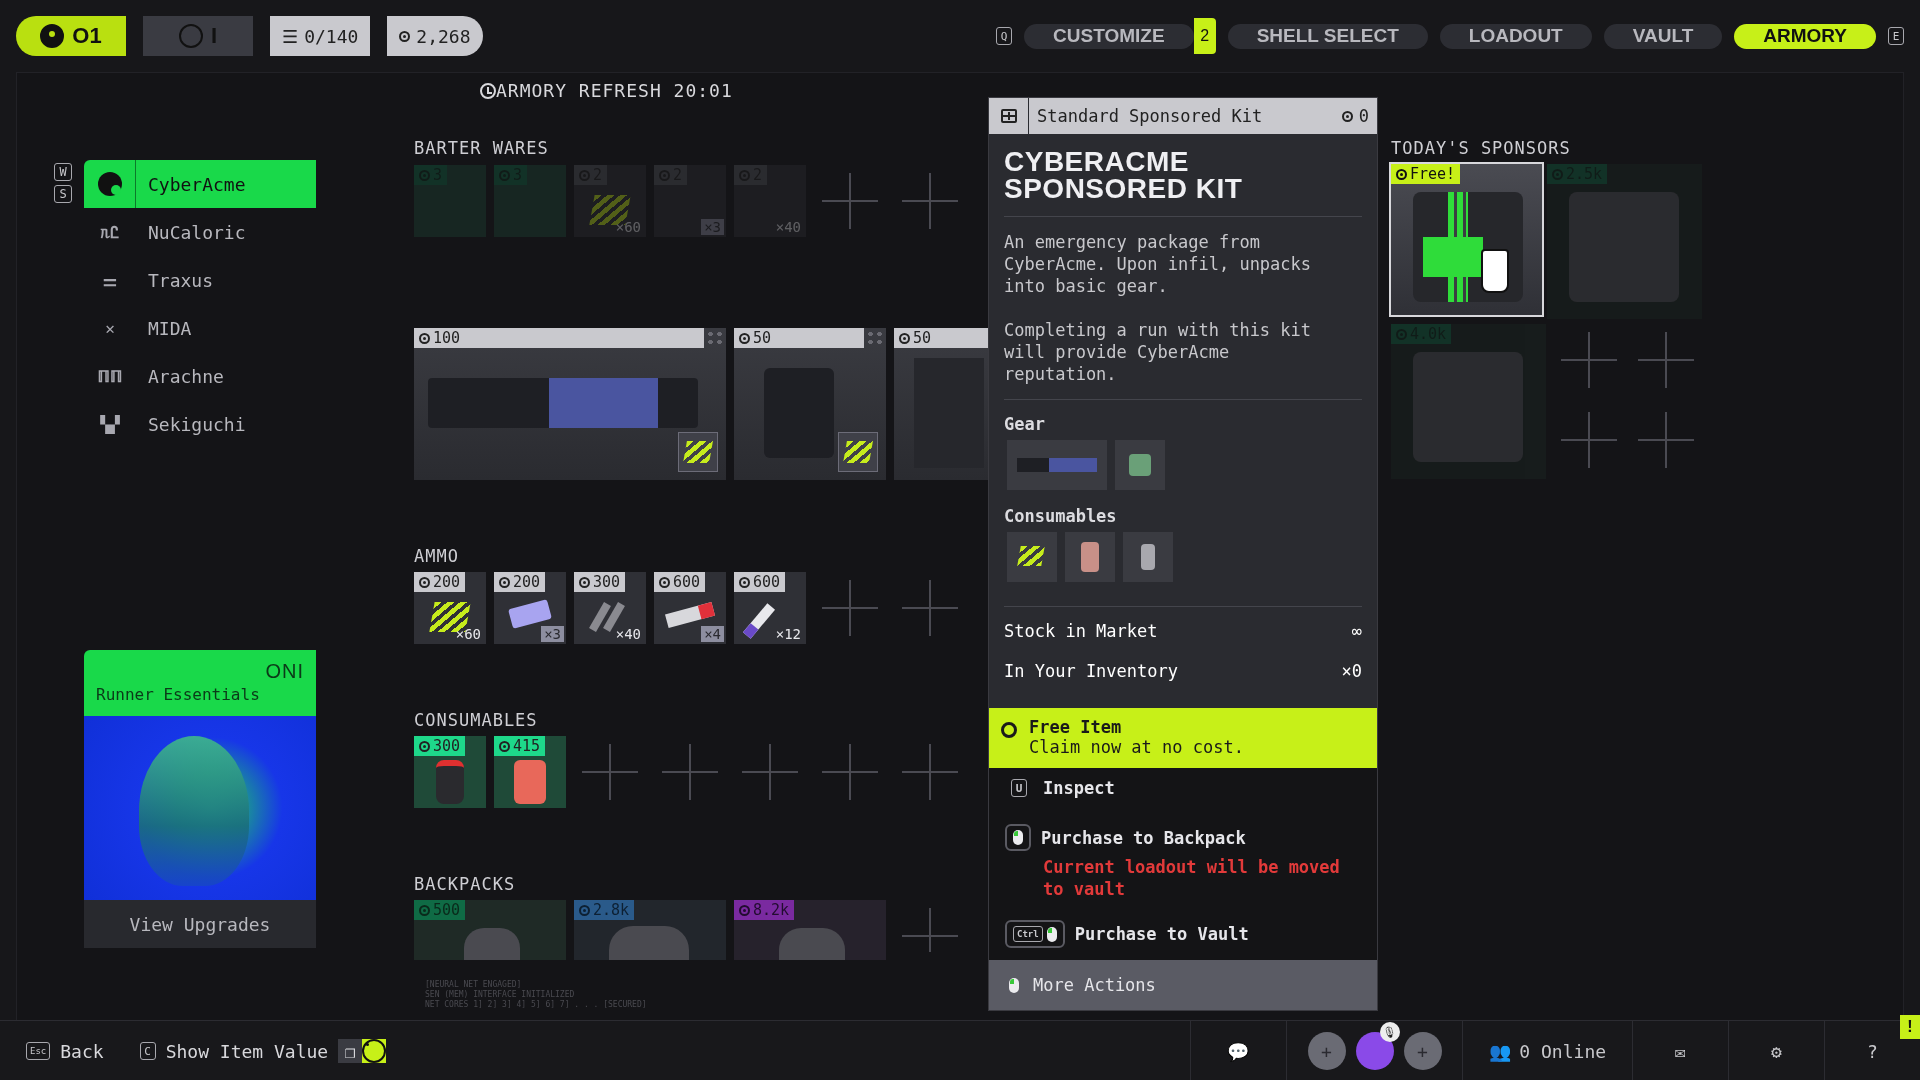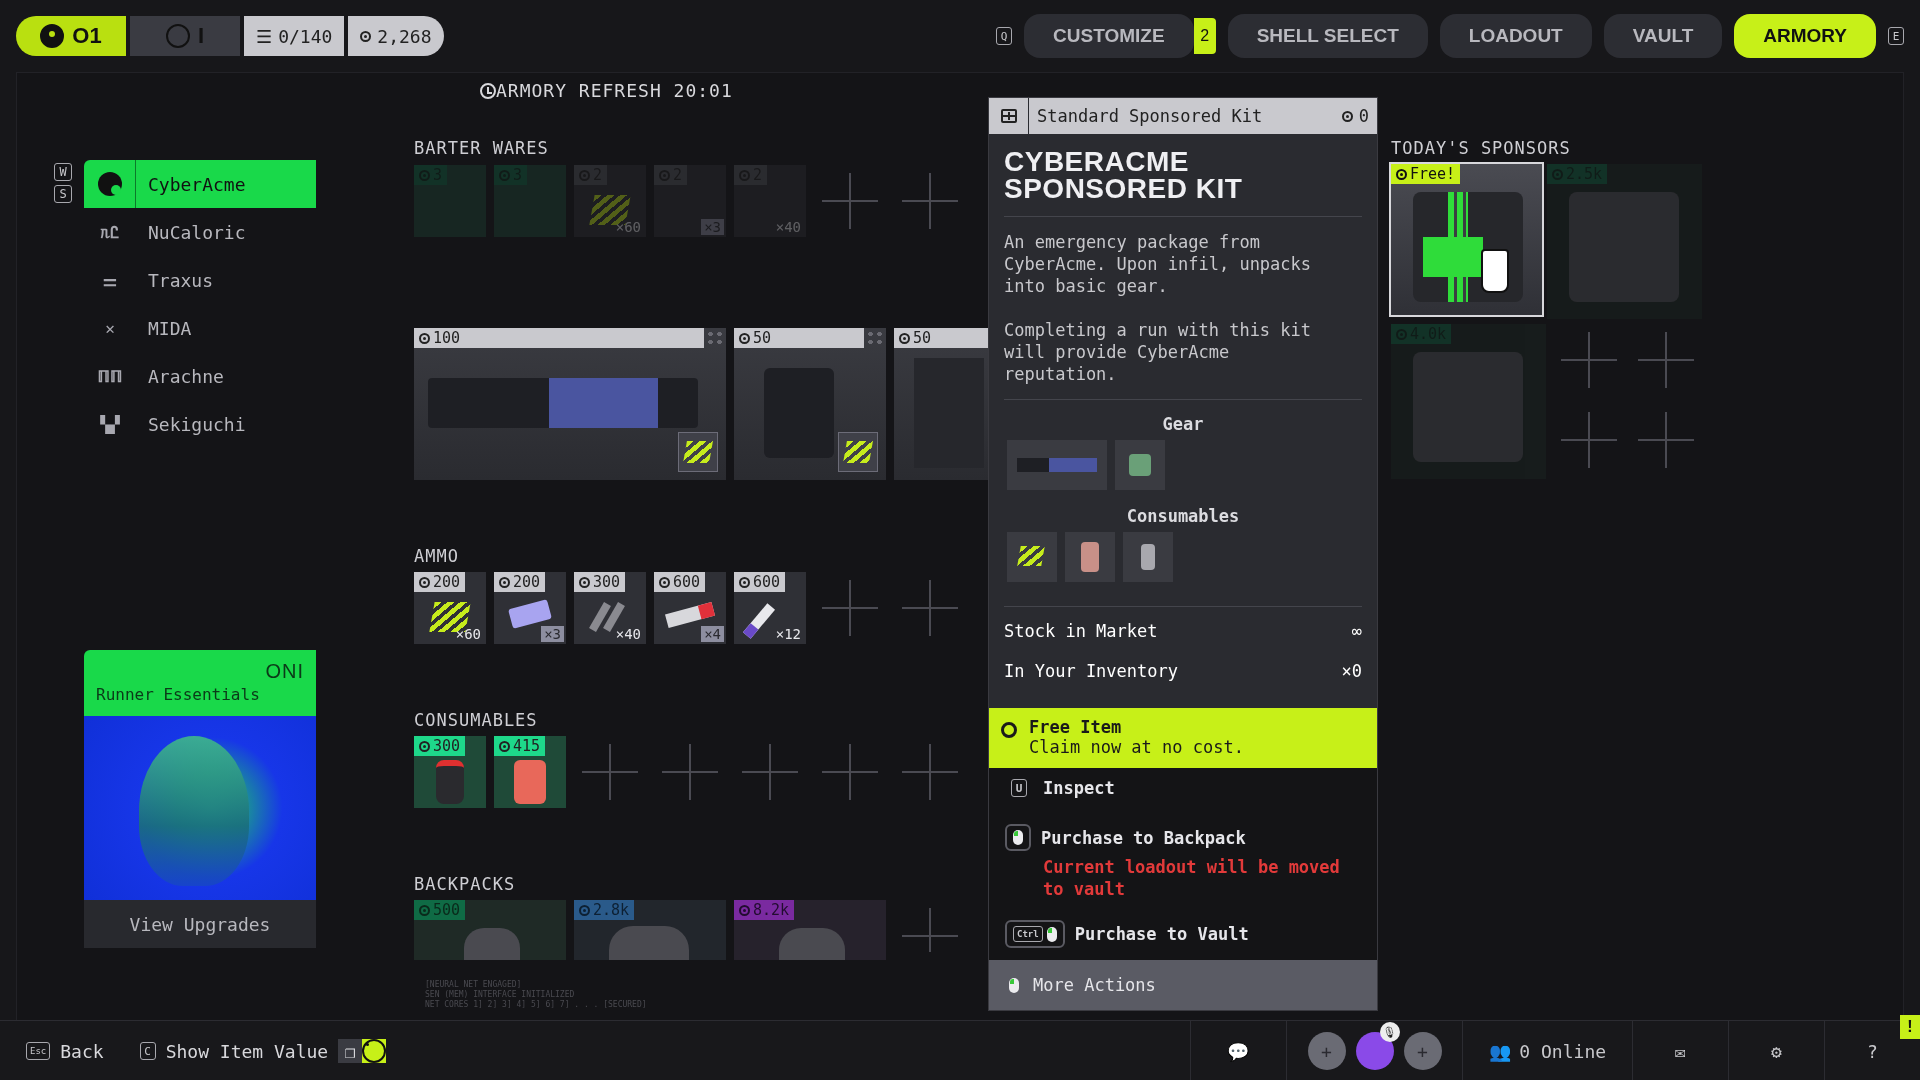--- a/index.html
+++ b/index.html
@@ -6,33 +6,33 @@
   html, body { width: 1920px; height: 1080px; overflow: hidden; }
   body {
     background: #17171a;
     font-family: "DejaVu Sans Mono", "Liberation Mono", monospace;
     color: #d6d6da;
     position: relative;
   }
   .abs { position: absolute; }
 
   
-  .topbar-left { left: 16px; top: 16px; height: 40px; display: flex; gap: 4px; }
+  .topbar-left { left: 16px; top: 16px; height: 40px; display: flex; gap: 17px; }
   .pill { height: 40px; display: flex; align-items: center; justify-content: center; font-weight: bold; font-size: 18px; }
   .pill-o1 { width: 110px; background: #b9e010; color: #111; border-radius: 20px 0 0 20px; gap: 8px; font-family: "Liberation Sans", sans-serif; font-size: 22px; }
   .pill-i { width: 110px; background: #3a3b42; color: #111; gap: 8px; font-family: "Liberation Sans", sans-serif; font-size: 22px; }
   .pill-stat { background: #c9c9ce; color: #222; font-weight: normal; font-size: 18px; padding: 0 12px; gap: 6px; }
   .pill-stat.last { border-radius: 0 20px 20px 0; }
   .ring-icon { width: 24px; height: 24px; border-radius: 50%; border: 2px solid #111; position: relative; }
   .ring-icon.filled { background: #111; }
   .ring-icon.filled::after { content: ""; position: absolute; left: 7px; top: 5px; width: 6px; height: 6px; border-radius: 50%; background: #b9e010; }
 
   .topnav { right: 16px; top: 18px; height: 36px; display: flex; gap: 12px; align-items: center; }
   .keycap { border: 1.5px solid #a8a8ae; border-radius: 3px; color: #c8c8cc; font-size: 11px; line-height: 1; padding: 2px 3px; display: inline-flex; align-items: center; justify-content: center; min-width: 16px; height: 18px; }
-  .navbtn { height: 44px; padding: 0 29px; background: #2c2d33; color: #b8b8be; font-family: "Liberation Sans", sans-serif; font-weight: bold; font-size: 19px; display: flex; align-items: center; border-radius: 16px; }
+  .navbtn { height: 25px; padding: 0 29px; background: #2c2d33; color: #b8b8be; font-family: "Liberation Sans", sans-serif; font-weight: bold; font-size: 19px; display: flex; align-items: center; border-radius: 16px; }
   .navbtn.active { background: #c7f018; color: #111; }
   .navbadge { background: #c7f018; color: #111; width: 22px; height: 36px; display: flex; align-items: center; justify-content: center; font-size: 16px; margin-left: -12px; border-radius: 0 4px 4px 0; font-family: "Liberation Sans", sans-serif; }
 
   
   .frame { left: 16px; top: 72px; width: 1888px; height: 950px; border: 1px solid #222227; background: #141417; }
 
   .refresh { left: 480px; top: 80px; font-size: 18px; color: #d8d8dc; display: flex; align-items: center; letter-spacing: 1px; }
   .clock-icon { width: 16px; height: 16px; border: 2px solid #d8d8dc; border-radius: 50%; position: relative; }
   .clock-icon::after { content: ""; position: absolute; left: 5px; top: 2px; width: 3px; height: 5px; border-left: 2px solid #d8d8dc; border-bottom: 2px solid #d8d8dc; }
 
@@ -93,21 +93,21 @@
   .panel-head .kit-icon { width: 40px; height: 36px; display: flex; align-items: center; justify-content: center; border-right: 1.5px solid #2a2b30; }
   .kit-glyph { width: 16px; height: 14px; border: 2px solid #222; border-radius: 2px; position: relative; }
   .kit-glyph::before { content: ""; position: absolute; left: 0; right: 0; top: 4px; height: 2px; background: #222; }
   .kit-glyph::after { content: ""; position: absolute; left: 5px; top: 1px; width: 2px; height: 8px; background: #222; }
   .panel-head .ttl { flex: 1; padding-left: 8px; }
   .panel-head .cost { padding-right: 8px; display: flex; align-items: center; gap: 6px; }
   .panel-body { padding: 14px 15px 0 15px; }
   .panel-title { font-family: "Liberation Sans", sans-serif; font-weight: bold; font-size: 28px; line-height: 27px; color: #efeff2; letter-spacing: 0.5px; }
   .hr { height: 1px; background: #44454c; margin: 14px 0; }
   .panel-desc { font-size: 17px; line-height: 22px; color: #c8c8cc; white-space: pre-line; }
-  .panel-sub { font-size: 17px; font-weight: bold; color: #dcdce0; margin-top: 6px; margin-bottom: 6px; text-align: center; }
+  .panel-sub { font-size: 17px; font-weight: bold; color: #dcdce0; margin-top: 6px; margin-bottom: 6px; }
   .mini-row { display: flex; gap: 8px; margin-left: 3px; }
   .mini { height: 50px; background: #3a3b41; position: relative; }
   .stat-row { display: flex; justify-content: space-between; font-size: 17px; color: #ffffff; height: 40px; align-items: center; }
   .free-btn { position: absolute; left: 0; right: 0; top: 610px; height: 60px; background: #c7f018; color: #1a1a1a; padding: 9px 0 0 40px; }
   .free-btn .t1 { font-size: 17px; font-weight: bold; }
   .free-btn .t2 { font-size: 17px; }
   .free-btn .coin-ic { position: absolute; left: 12px; top: 14px; width: 16px; height: 16px; border: 3px solid #1a1a1a; border-radius: 50%; }
   .actions { position: absolute; left: 0; right: 0; top: 670px; bottom: 0; background: #141416; }
   .action { position: absolute; left: 0; right: 0; display: flex; align-items: center; font-size: 17px; font-weight: bold; color: #e6e6ea; }
   .mouse { width: 10px; height: 15px; border-radius: 5px; background: #ececef; position: relative; }

